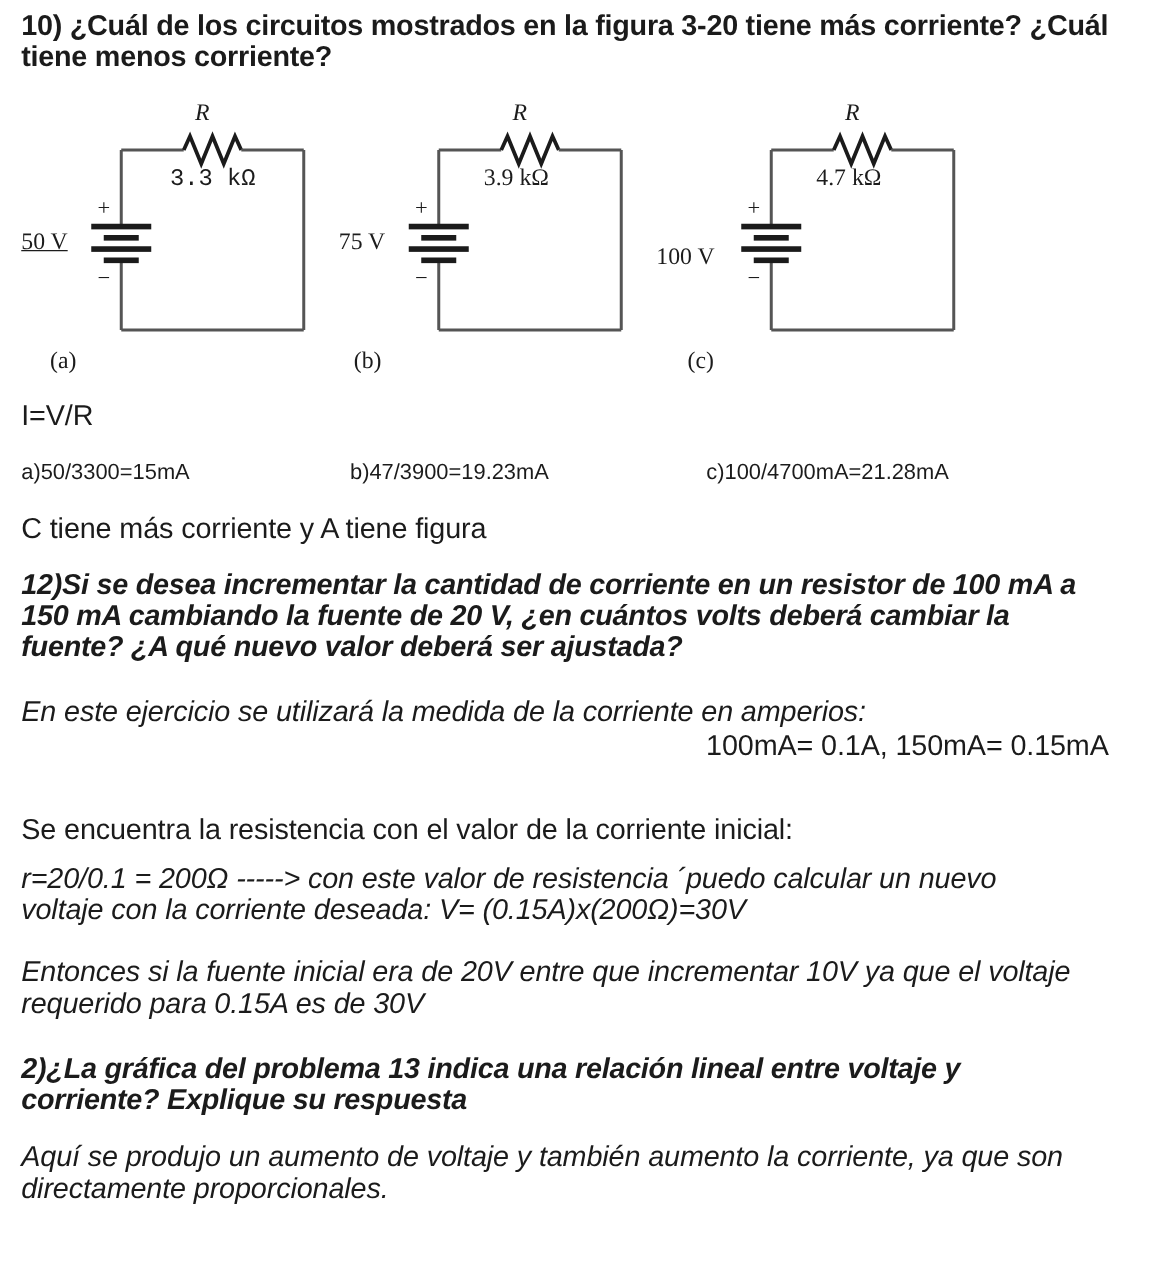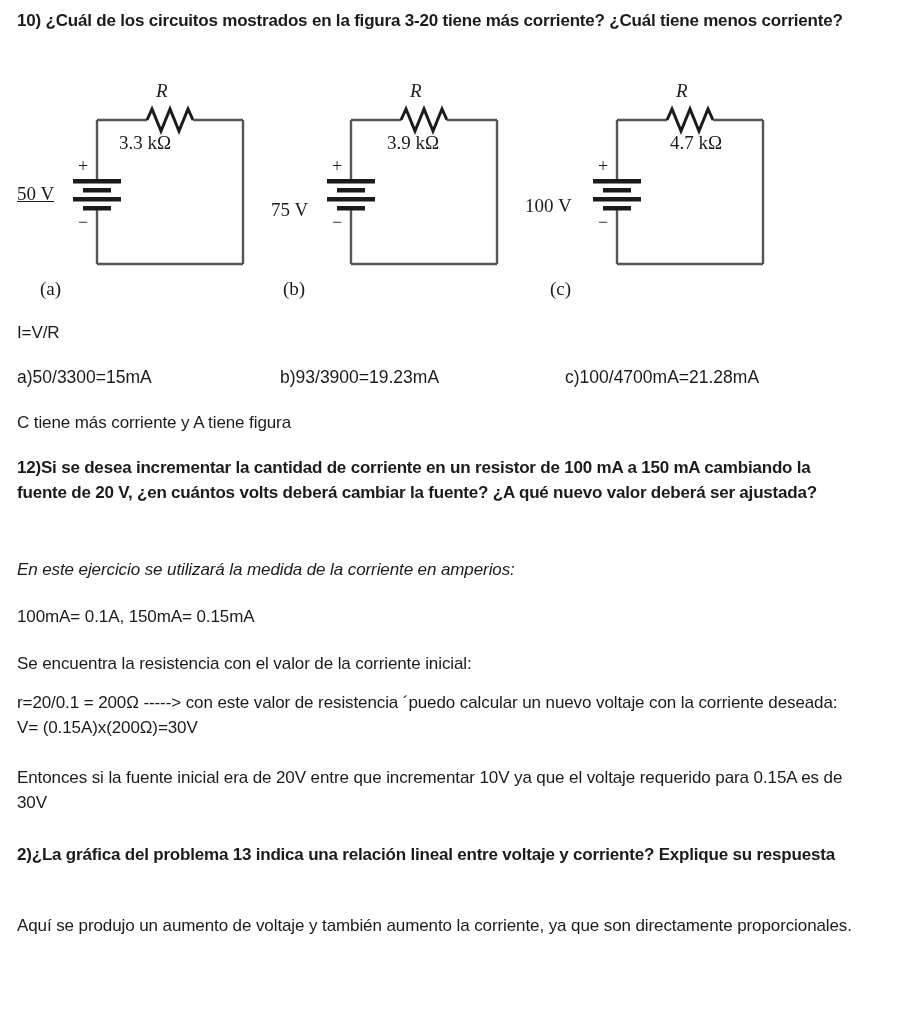--- a/index.html
+++ b/index.html
@@ -20,31 +20,31 @@
   .doc {
     position: absolute;
     left: 0; top: 0;
     width: 919px;
   }
 
   .para {
     position: absolute;
     left: 17px;
     width: 870px;
-    font-size: 17px;
+    font-size: 23px;
     line-height: 25px;
     letter-spacing: -0.1px;
     color: #1b1b1b;
     font-family: "Liberation Sans", sans-serif;
   }
   .para.bold {
     font-weight: bold;
     letter-spacing: -0.2px;
   }
-  .para.narrow { width: 845px; }
+  .para.narrow { width: 845px; font-style: italic; }
 
   
   .answer-row {
     position: absolute;
     left: 0;
     width: 919px;
     font-size: 17.5px;
     line-height: 25px;
     color: #1b1b1b;
   }
@@ -115,21 +115,21 @@
         <path d="M97,130 L97,184" stroke="#555" stroke-width="2.4" fill="none"></path>
 
         <g>
           <rect x="73" y="99" width="48" height="4.5" fill="#1b1b1b"></rect>
           <rect x="83" y="108" width="28" height="4.5" fill="#1b1b1b"></rect>
           <rect x="73" y="117" width="48" height="4.5" fill="#1b1b1b"></rect>
           <rect x="83" y="126" width="28" height="4.5" fill="#1b1b1b"></rect>
         </g>
       </svg>
       <div class="cap ital" style="left:156px; top:0px;">R</div>
-      <div class="cap" style="left:119px; top:52px;">3.3 kΩ</div>
+      <div class="cap" style="left:136px; top:52px;font-family:Liberation Mono, monospace;">3.3 kΩ</div>
       <div class="cap" style="left:17px; top:103px;text-decoration:underline;">50 V</div>
       <div class="cap" style="left:78px; top:76px; font-size:18px;">+</div>
       <div class="cap" style="left:78px; top:132px; font-size:18px;">−</div>
       <div class="sublabel" style="left:40px;">(a)</div>
     </div>
 
     <div class="circuit" style="left:254px;">
       <svg width="300" height="200" viewBox="0 0 300 200">
         <path d="M97,40 L147,40" stroke="#555" stroke-width="2.4" fill="none"></path>
         <path d="M147,40 L152,29 L161,51 L170,29 L179,51 L188,29 L193,40" stroke="#1b1b1b" stroke-width="3" fill="none" stroke-linejoin="miter"></path>
@@ -140,21 +140,21 @@
         <path d="M97,130 L97,184" stroke="#555" stroke-width="2.4" fill="none"></path>
         <g>
           <rect x="73" y="99" width="48" height="4.5" fill="#1b1b1b"></rect>
           <rect x="83" y="108" width="28" height="4.5" fill="#1b1b1b"></rect>
           <rect x="73" y="117" width="48" height="4.5" fill="#1b1b1b"></rect>
           <rect x="83" y="126" width="28" height="4.5" fill="#1b1b1b"></rect>
         </g>
       </svg>
       <div class="cap ital" style="left:156px; top:0px;">R</div>
       <div class="cap" style="left:133px; top:52px;">3.9 kΩ</div>
-      <div class="cap" style="left:17px; top:103px;margin-top:16px;">75 V</div>
+      <div class="cap" style="left:17px; top:103px;">75 V</div>
       <div class="cap" style="left:78px; top:76px; font-size:18px;">+</div>
       <div class="cap" style="left:78px; top:132px; font-size:18px;">−</div>
       <div class="sublabel" style="left:29px;">(b)</div>
     </div>
 
     <div class="circuit" style="left:520px;">
       <svg width="300" height="200" viewBox="0 0 300 200">
         <path d="M97,40 L147,40" stroke="#555" stroke-width="2.4" fill="none"></path>
         <path d="M147,40 L152,29 L161,51 L170,29 L179,51 L188,29 L193,40" stroke="#1b1b1b" stroke-width="3" fill="none" stroke-linejoin="miter"></path>
         <path d="M193,40 L243,40" stroke="#555" stroke-width="2.4" fill="none"></path>
@@ -163,44 +163,44 @@
         <path d="M97,40 L97,100" stroke="#555" stroke-width="2.4" fill="none"></path>
         <path d="M97,130 L97,184" stroke="#555" stroke-width="2.4" fill="none"></path>
         <g>
           <rect x="73" y="99" width="48" height="4.5" fill="#1b1b1b"></rect>
           <rect x="83" y="108" width="28" height="4.5" fill="#1b1b1b"></rect>
           <rect x="73" y="117" width="48" height="4.5" fill="#1b1b1b"></rect>
           <rect x="83" y="126" width="28" height="4.5" fill="#1b1b1b"></rect>
         </g>
       </svg>
       <div class="cap ital" style="left:156px; top:0px;">R</div>
-      <div class="cap" style="left:150px; top:52px;">4.7 kΩ</div>
+      <div class="cap" style="left:133px; top:52px;">4.7 kΩ</div>
       <div class="cap" style="left:5px; top:103px;margin-top:12px;">100 V</div>
       <div class="cap" style="left:78px; top:76px; font-size:18px;">+</div>
       <div class="cap" style="left:78px; top:132px; font-size:18px;">−</div>
       <div class="sublabel" style="left:30px;">(c)</div>
     </div>
 
   </div>
 
   <div class="para" style="top:320px;">I=V/R</div>
 
   <div class="answer-row" style="top:365px;">
     <div class="col" style="left:17px;">a)50/3300=15mA</div>
-    <div class="col" style="left:280px;">b)93/3900=19.23mA</div>
+    <div class="col" style="left:280px;">b)47/3900=19.23mA</div>
     <div class="col" style="left:565px;">c)100/4700mA=21.28mA</div>
   </div>
 
   <div class="para" style="top:410px;">C tiene más corriente y A tiene figura</div>
 
   <div class="para bold narrow" style="top:455px;">12)Si se desea incrementar la cantidad de corriente en un resistor de 100 mA a 150 mA cambiando la fuente de 20 V, ¿en cuántos volts deberá cambiar la fuente? ¿A qué nuevo valor deberá ser ajustada?</div>
 
   <div class="para" style="top:557px;font-style:italic;">En este ejercicio se utilizará la medida de la corriente en amperios:</div>
 
-  <div class="para" style="top:604px;">100mA= 0.1A, 150mA= 0.15mA</div>
+  <div class="para" style="top:584px;text-align:right;">100mA= 0.1A, 150mA= 0.15mA</div>
 
   <div class="para" style="top:651px;">Se encuentra la resistencia con el valor de la corriente inicial:</div>
 
   <div class="para narrow" style="top:690px;">r=20/0.1 = 200Ω -----&gt; con este valor de resistencia ´puedo calcular un nuevo voltaje con la corriente deseada: V= (0.15A)x(200Ω)=30V</div>
 
   <div class="para narrow" style="top:765px;">Entonces si la fuente inicial era de 20V entre que incrementar 10V ya que el voltaje requerido para 0.15A es de 30V</div>
 
   <div class="para bold narrow" style="top:842px;">2)¿La gráfica del problema 13 indica una relación lineal entre voltaje y corriente? Explique su respuesta</div>
 
   <div class="para narrow" style="top:913px;">Aquí se produjo un aumento de voltaje y también aumento la corriente, ya que son directamente proporcionales.</div>

